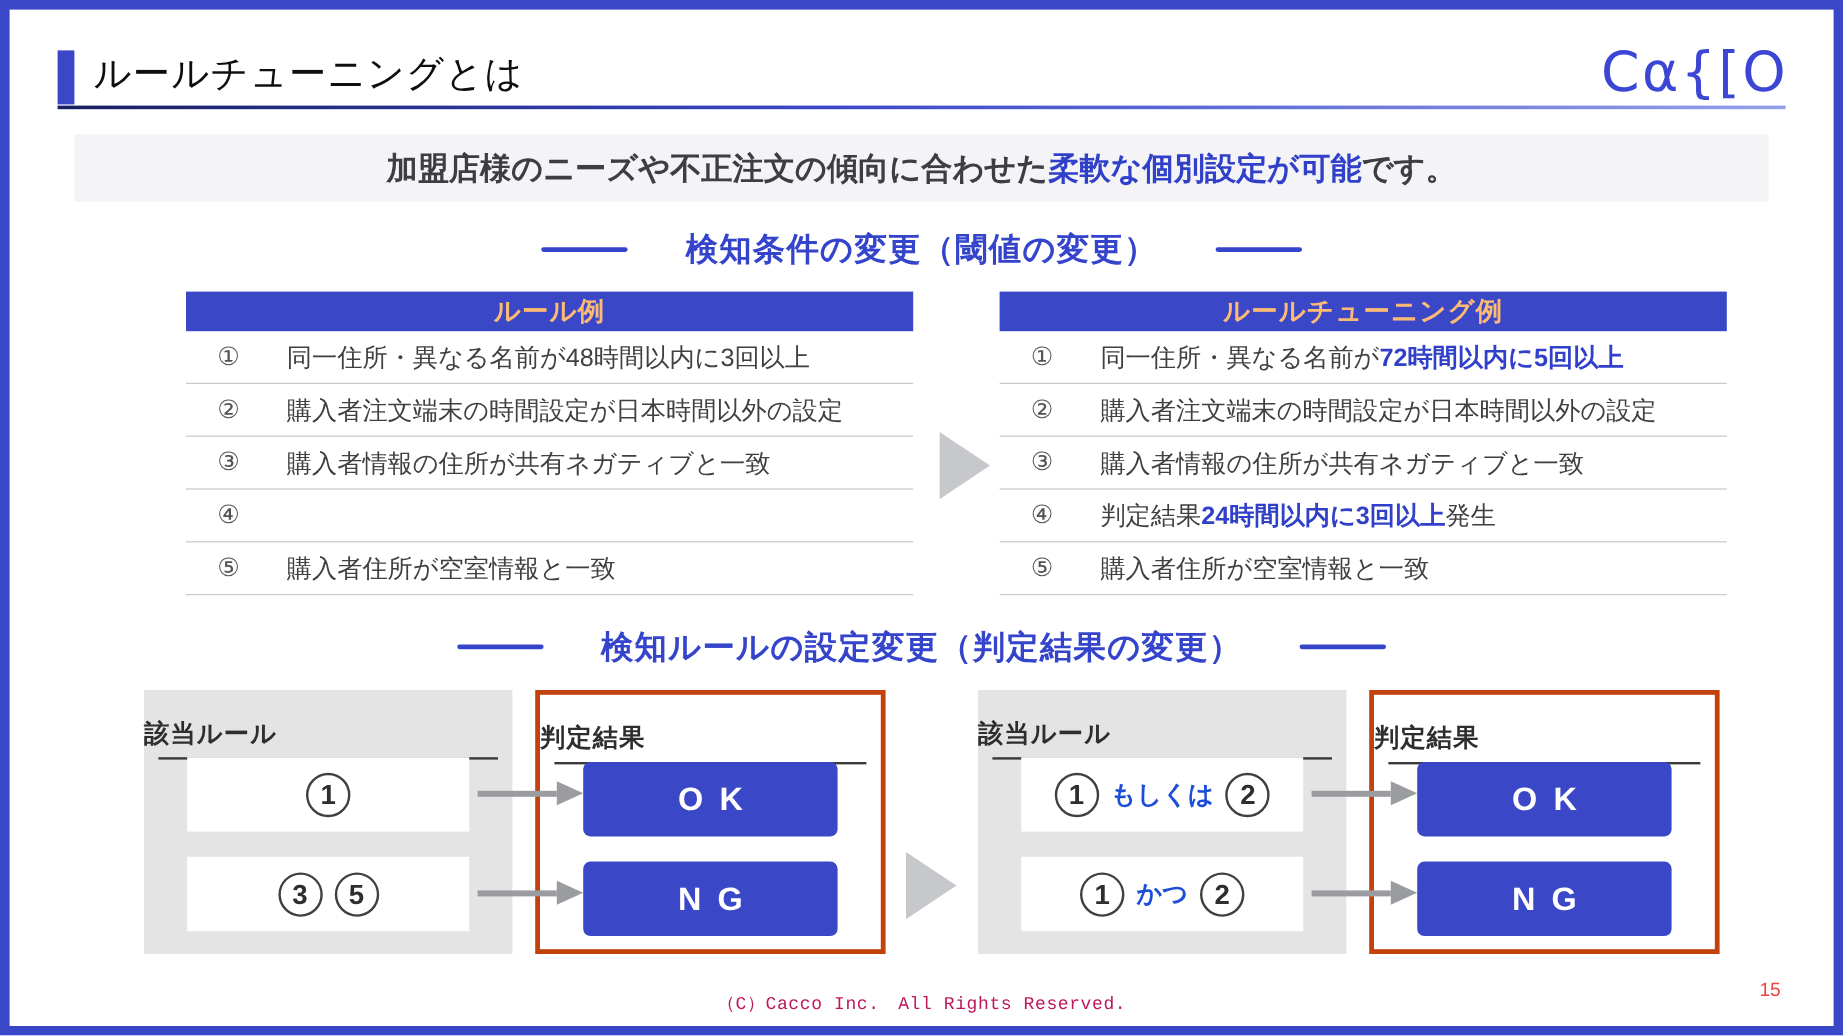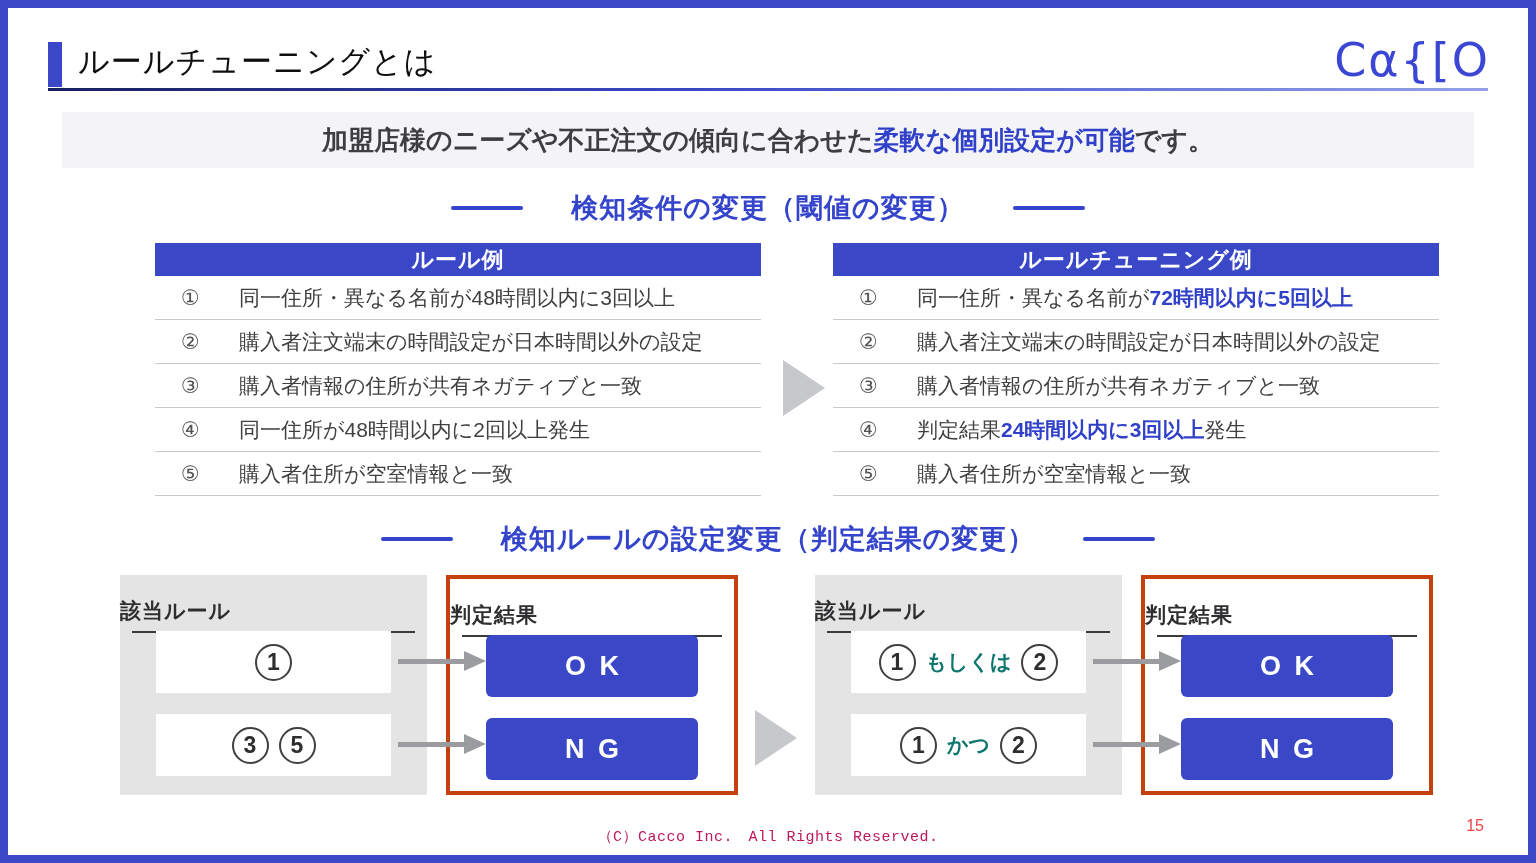--- a/index.html
+++ b/index.html
@@ -33,21 +33,21 @@
   .sec{position:absolute;left:0;width:100%;display:flex;align-items:center;justify-content:center;gap:48px;}
   .sec1{top:190px;}
   .sec2{top:521px;}
   .sec-text{font-size:27px;font-weight:700;color:#3444cb;letter-spacing:1px;}
   .dash{width:72px;height:4px;background:#3444cb;border-radius:2px;}
 
   
   .rtable{position:absolute;top:243px;width:606px;}
   .rtable.tleft{left:155px;}
   .rtable.tright{left:833px;}
-  .rhead{height:33px;background:var(--blue);color:#ffffff;font-size:22px;font-weight:700;
+  .rhead{height:33px;background:var(--blue);color:#fdba74;font-size:22px;font-weight:700;
          display:flex;align-items:center;justify-content:center;letter-spacing:1px;}
   .rrow{height:44px;display:flex;align-items:center;border-bottom:1px solid #c9c9cb;
         font-size:21px;color:#404043;padding-left:26px;}
   .rnum{width:58px;flex:none;color:#545457;}
   .rtext{white-space:nowrap;}
 
   
   .tri{position:absolute;width:0;height:0;
        border-top:28px solid transparent;border-bottom:28px solid transparent;
        border-left:42px solid var(--tri-gray);}
@@ -60,21 +60,21 @@
   .jblue{background:#fff;border:4px solid #c2410c;width:292px;}
   .g1{left:120px;} .b1{left:446px;} .g2{left:815px;} .b2{left:1141px;}
   .jhead{margin-top:22px;font-size:21px;font-weight:700;color:#2e2e31;letter-spacing:1px;}
   .jline{margin:6px auto 0;width:calc(100% - 24px);border-bottom:2px solid #3a3a3c;}
   .jbox{position:absolute;left:36px;right:36px;background:#fff;
         display:flex;align-items:center;justify-content:center;gap:10px;}
   .jrow1{top:56px;height:62px;} .jrow2{top:139px;height:62px;}
   .circ{width:37px;height:37px;border:2.5px solid #404040;border-radius:50%;flex:none;
         display:inline-flex;align-items:center;justify-content:center;
         font-size:23px;font-weight:700;color:#2e2e2e;}
-  .conn{font-size:21px;font-weight:700;color:#0f766e;}
+  .conn{font-size:21px;font-weight:700;color:#1d4ed8;}
   .jbtn{position:absolute;left:36px;right:36px;background:var(--blue);border-radius:6px;
         display:flex;align-items:center;justify-content:center;color:#fff;
         font-size:27px;font-weight:700;letter-spacing:0.5em;text-indent:0.5em;}
 
   
   .arr{position:absolute;width:88px;height:20px;}
   .arr::before{content:"";position:absolute;left:0;top:8px;width:66px;height:5px;background:var(--arrow-gray);}
   .arr::after{content:"";position:absolute;left:66px;top:0;width:0;height:0;
               border-left:22px solid var(--arrow-gray);
               border-top:10px solid transparent;border-bottom:10px solid transparent;}
@@ -116,21 +116,20 @@
     <div class="rrow">
       <span class="rnum">②</span>
       <span class="rtext"><span>購入者注文端末の時間設定が日本時間以外の設定</span><span class="hl"></span><span></span></span>
     </div>
     <div class="rrow">
       <span class="rnum">③</span>
       <span class="rtext"><span>購入者情報の住所が共有ネガティブと一致</span><span class="hl"></span><span></span></span>
     </div>
     <div class="rrow">
       <span class="rnum">④</span>
-      <span class="rtext"><span>同一住所が48時間以内に2回以上発生</span><span class="hl"></span><span></span></span>
     </div>
     <div class="rrow">
       <span class="rnum">⑤</span>
       <span class="rtext"><span>購入者住所が空室情報と一致</span><span class="hl"></span><span></span></span>
     </div>
   </div>
 
   <div class="tri tri1"></div>
 
   <div class="rtable tright">

